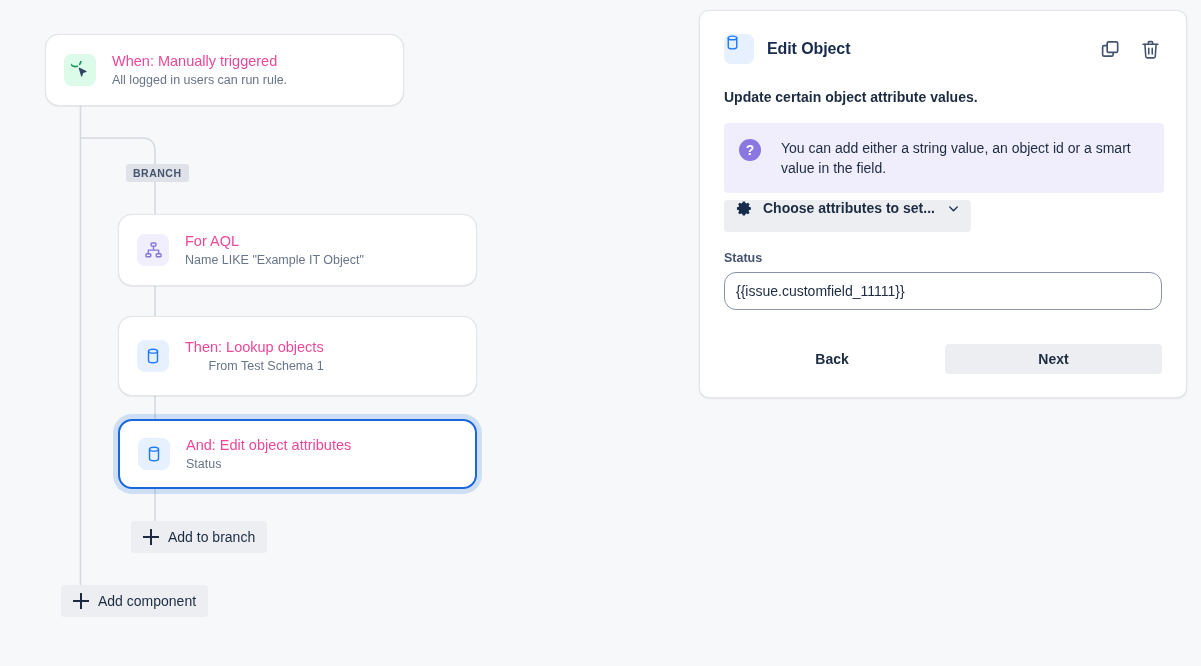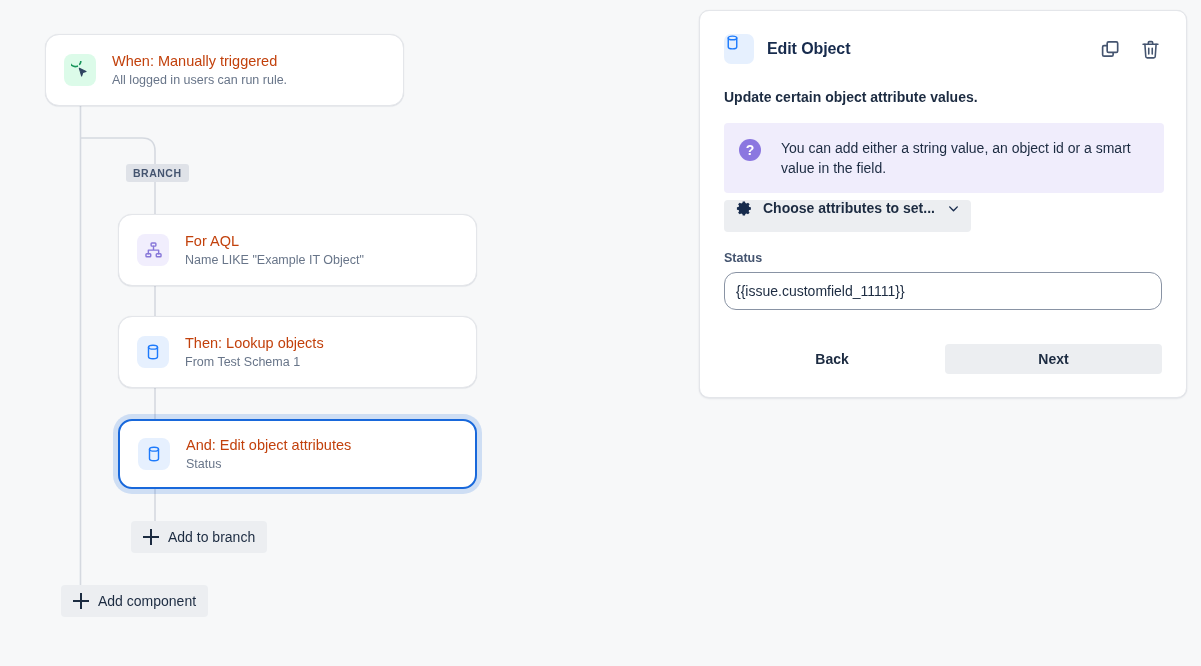--- a/index.html
+++ b/index.html
@@ -58,37 +58,37 @@
     flex: 0 0 32px;
     margin-right: 16px;
   }
   .icon-box.green { background: #dcfbe9; }
   .icon-box.purple { background: #f1eefd; }
   .icon-box.blue  { background: #e6f0fe; }
 
   .rule-card .texts { display: flex; flex-direction: column; min-width: 0; }
   .rule-card .title {
     font-size: 14.5px;
-    color: #c2410c;
+    color: #ec4899;
     line-height: 18px;
     font-weight: 400;
     white-space: nowrap;
   }
   .rule-card .subtitle {
     font-size: 12.5px;
     color: #687589;
     line-height: 17px;
     margin-top: 2px;
     white-space: nowrap;
   }
 
   
   #card-trigger   { left: 45px;  top: 34px;  width: 359px; height: 72px; }
   #card-aql       { left: 118px; top: 214px; width: 359px; height: 72px; }
-  #card-lookup    { left: 118px; top: 316px; width: 359px; height: 72px; }
+  #card-lookup    { left: 118px; top: 316px; width: 359px; height: 80px; text-align: right; }
   #card-edit      { left: 118px; top: 419px; width: 359px; height: 70px; }
 
   #card-edit {
     border: 2px solid #1868db;
     box-shadow: 0 0 0 5px rgba(24,104,219,0.18);
   }
 
   
   #branch-badge {
     position: absolute;

